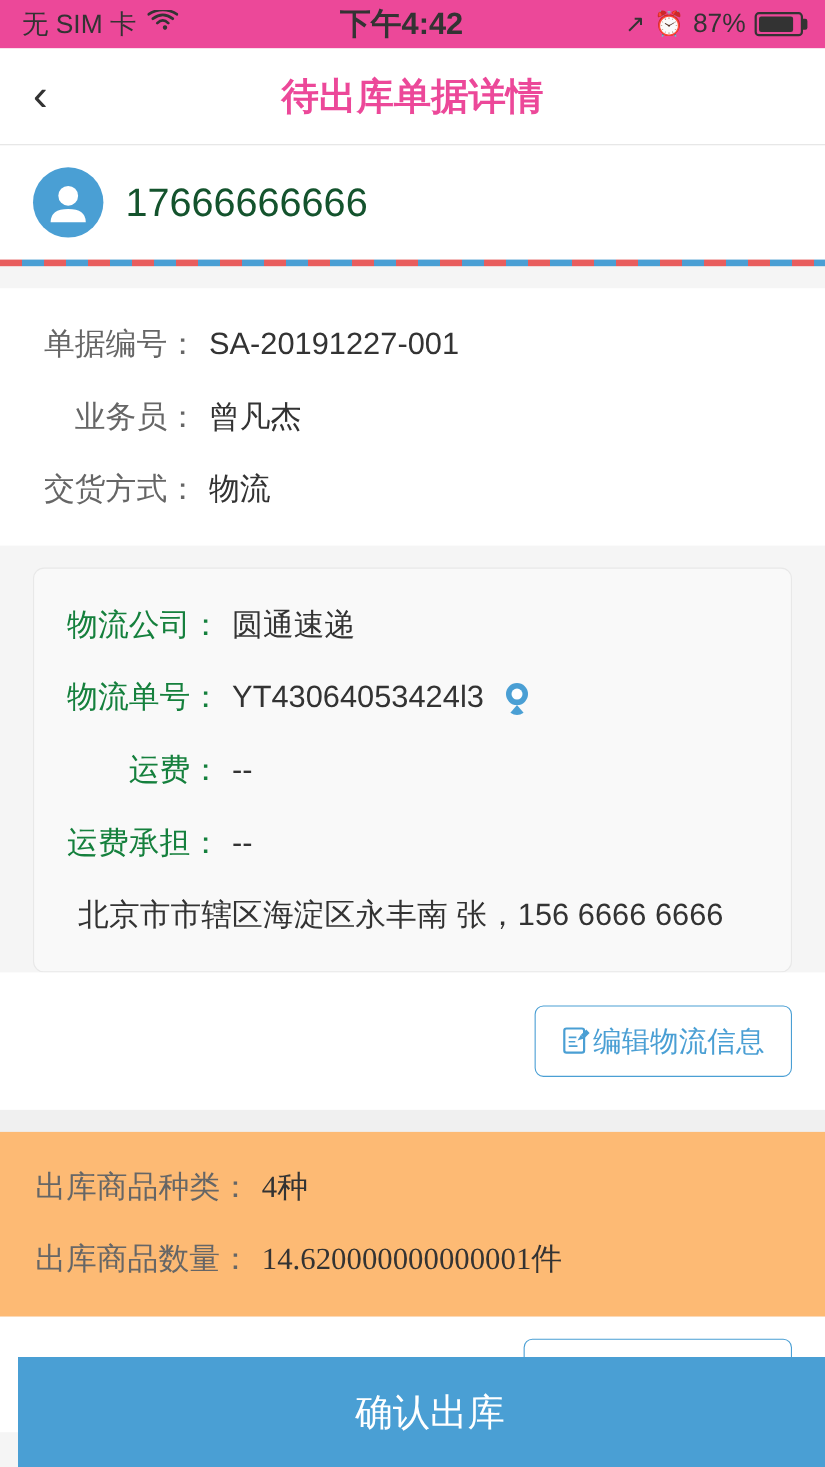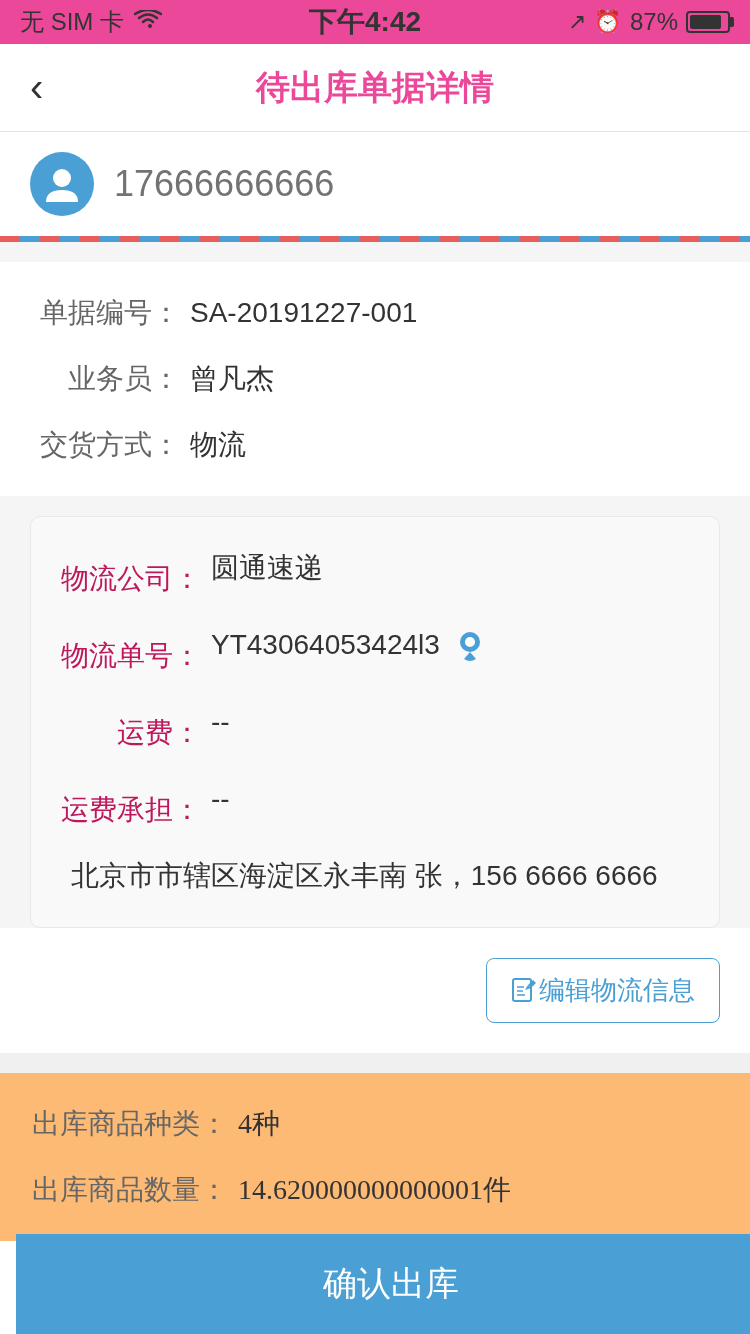--- a/index.html
+++ b/index.html
@@ -107,21 +107,21 @@
       border-radius: 50%;
       background: #4a9fd4;
       display: flex;
       align-items: center;
       justify-content: center;
       flex-shrink: 0;
     }
     .customer-phone {
       font-size: 36px;
       font-weight: 500;
-      color: #737373;
+      color: #14532d;
     }
 
     
     .dashed-divider {
       width: 100%;
       height: 6px;
       background: repeating-linear-gradient(
         90deg,
         #e85d5d 0px,
         #e85d5d 20px,
@@ -166,25 +166,24 @@
     }
     .logistics-row {
       display: flex;
       align-items: flex-start;
       margin-bottom: 24px;
       font-size: 28px;
       line-height: 1.5;
     }
     .logistics-row:last-child { margin-bottom: 0; }
     .logistics-label {
-      color: #be185d;
+      color: #15803d;
       min-width: 140px;
       text-align: right;
       flex-shrink: 0;
-      margin-top: 11px;
     }
     .logistics-value {
       color: #333;
       margin-left: 10px;
       flex: 1;
       display: flex;
       align-items: center;
       gap: 12px;
     }
     .location-icon {

